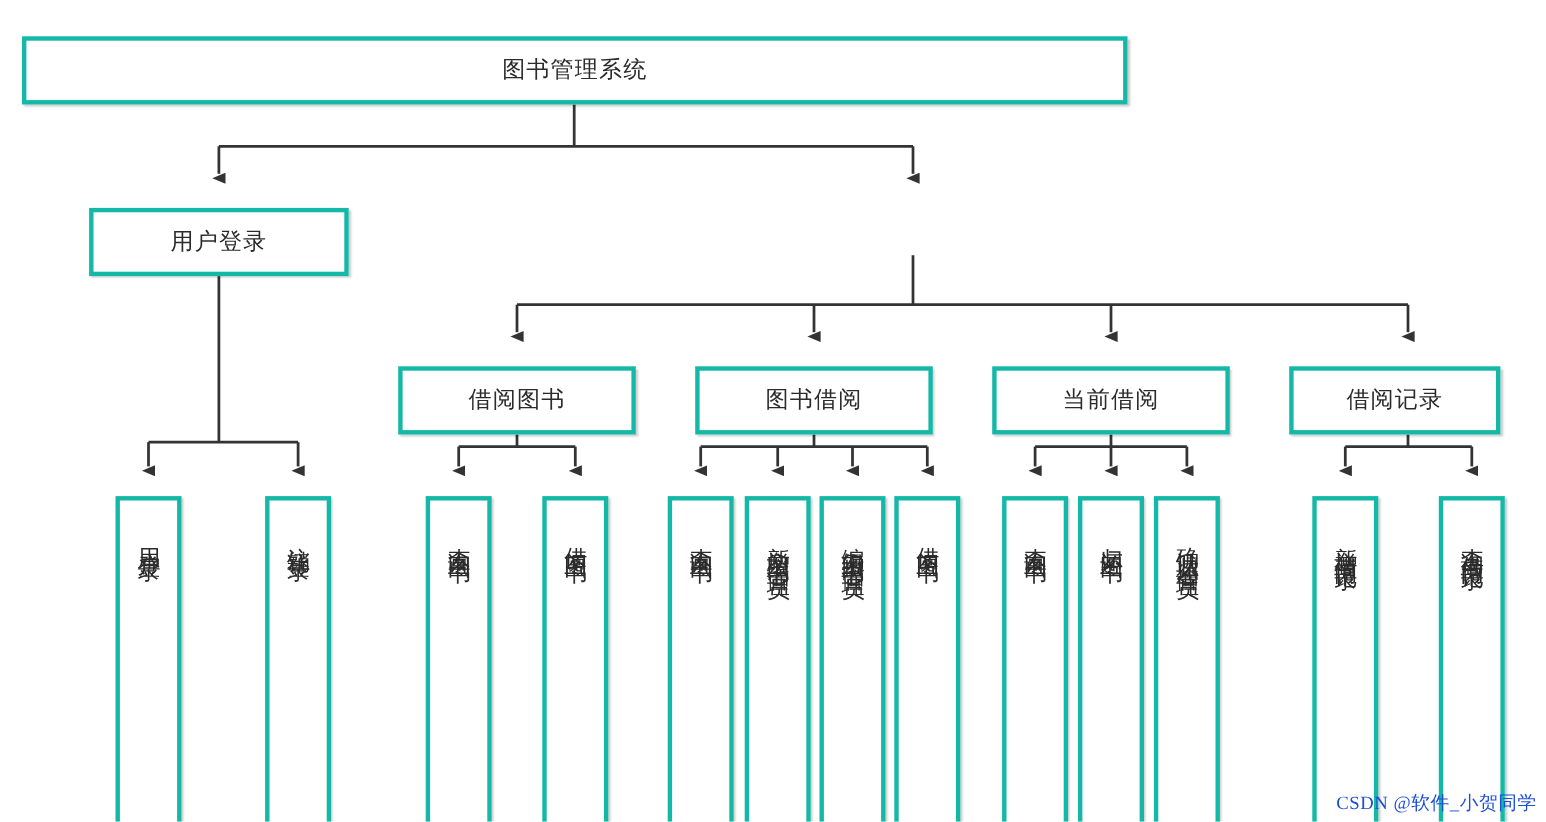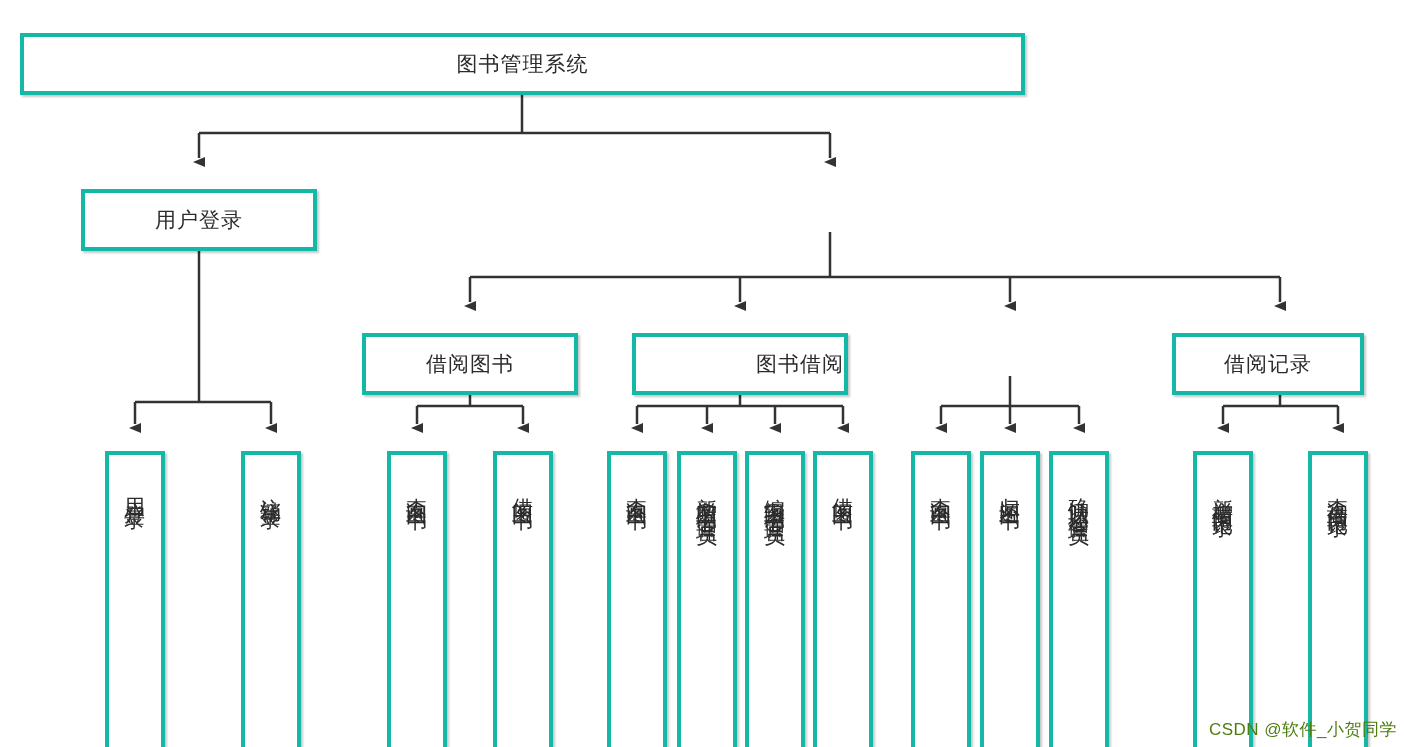--- a/index.html
+++ b/index.html
@@ -52,23 +52,24 @@
     font-size: 21px;
     letter-spacing: 4px;
     line-height: 1;
     white-space: nowrap;
   }
   #watermark {
     position: absolute;
     right: 8px;
     bottom: 6px;
     font-size: 17px;
-    color: #4d7c0f;
+    color: #1d4ed8;
     letter-spacing: 0.5px;
     user-select: none;
+    font-family: Liberation Serif, serif;
   }
 </style>
 </head>
 <body>
 
 <div id="canvas">
 
   <svg id="wires" viewBox="0 0 1405 747">
     <defs>
       <marker id="arrow" markerWidth="10" markerHeight="12" refX="1" refY="6" orient="auto" markerUnits="userSpaceOnUse">
@@ -124,22 +125,25 @@
     <span class="label">图书管理系统</span>
   </div>
 
   <div class="node" style="left:81px; top:170px; width:236px; height:62px;">
     <span class="label">用户登录</span>
   </div>
 
   <div class="node" style="left:362px; top:314px; width:216px; height:62px;">
     <span class="label">借阅图书</span>
   </div>
-  <div class="node" style="left:632px; top:314px; width:216px; height:62px;justify-content:flex-end;">
+  <div class="node" style="left:632px; top:314px; width:216px; height:62px;">
     <span class="label">图书借阅</span>
+  </div>
+  <div class="node" style="left:902px; top:314px; width:216px; height:62px;">
+    <span class="label">当前借阅</span>
   </div>
   <div class="node" style="left:1172px; top:314px; width:192px; height:62px;">
     <span class="label">借阅记录</span>
   </div>
 
   <div class="node vertical" style="left:105px; top:432px; width:60px; height:303px;">
     <span class="label">用户登录</span>
   </div>
   <div class="node vertical" style="left:241px; top:432px; width:60px; height:303px;">
     <span class="label">注销登录</span>

